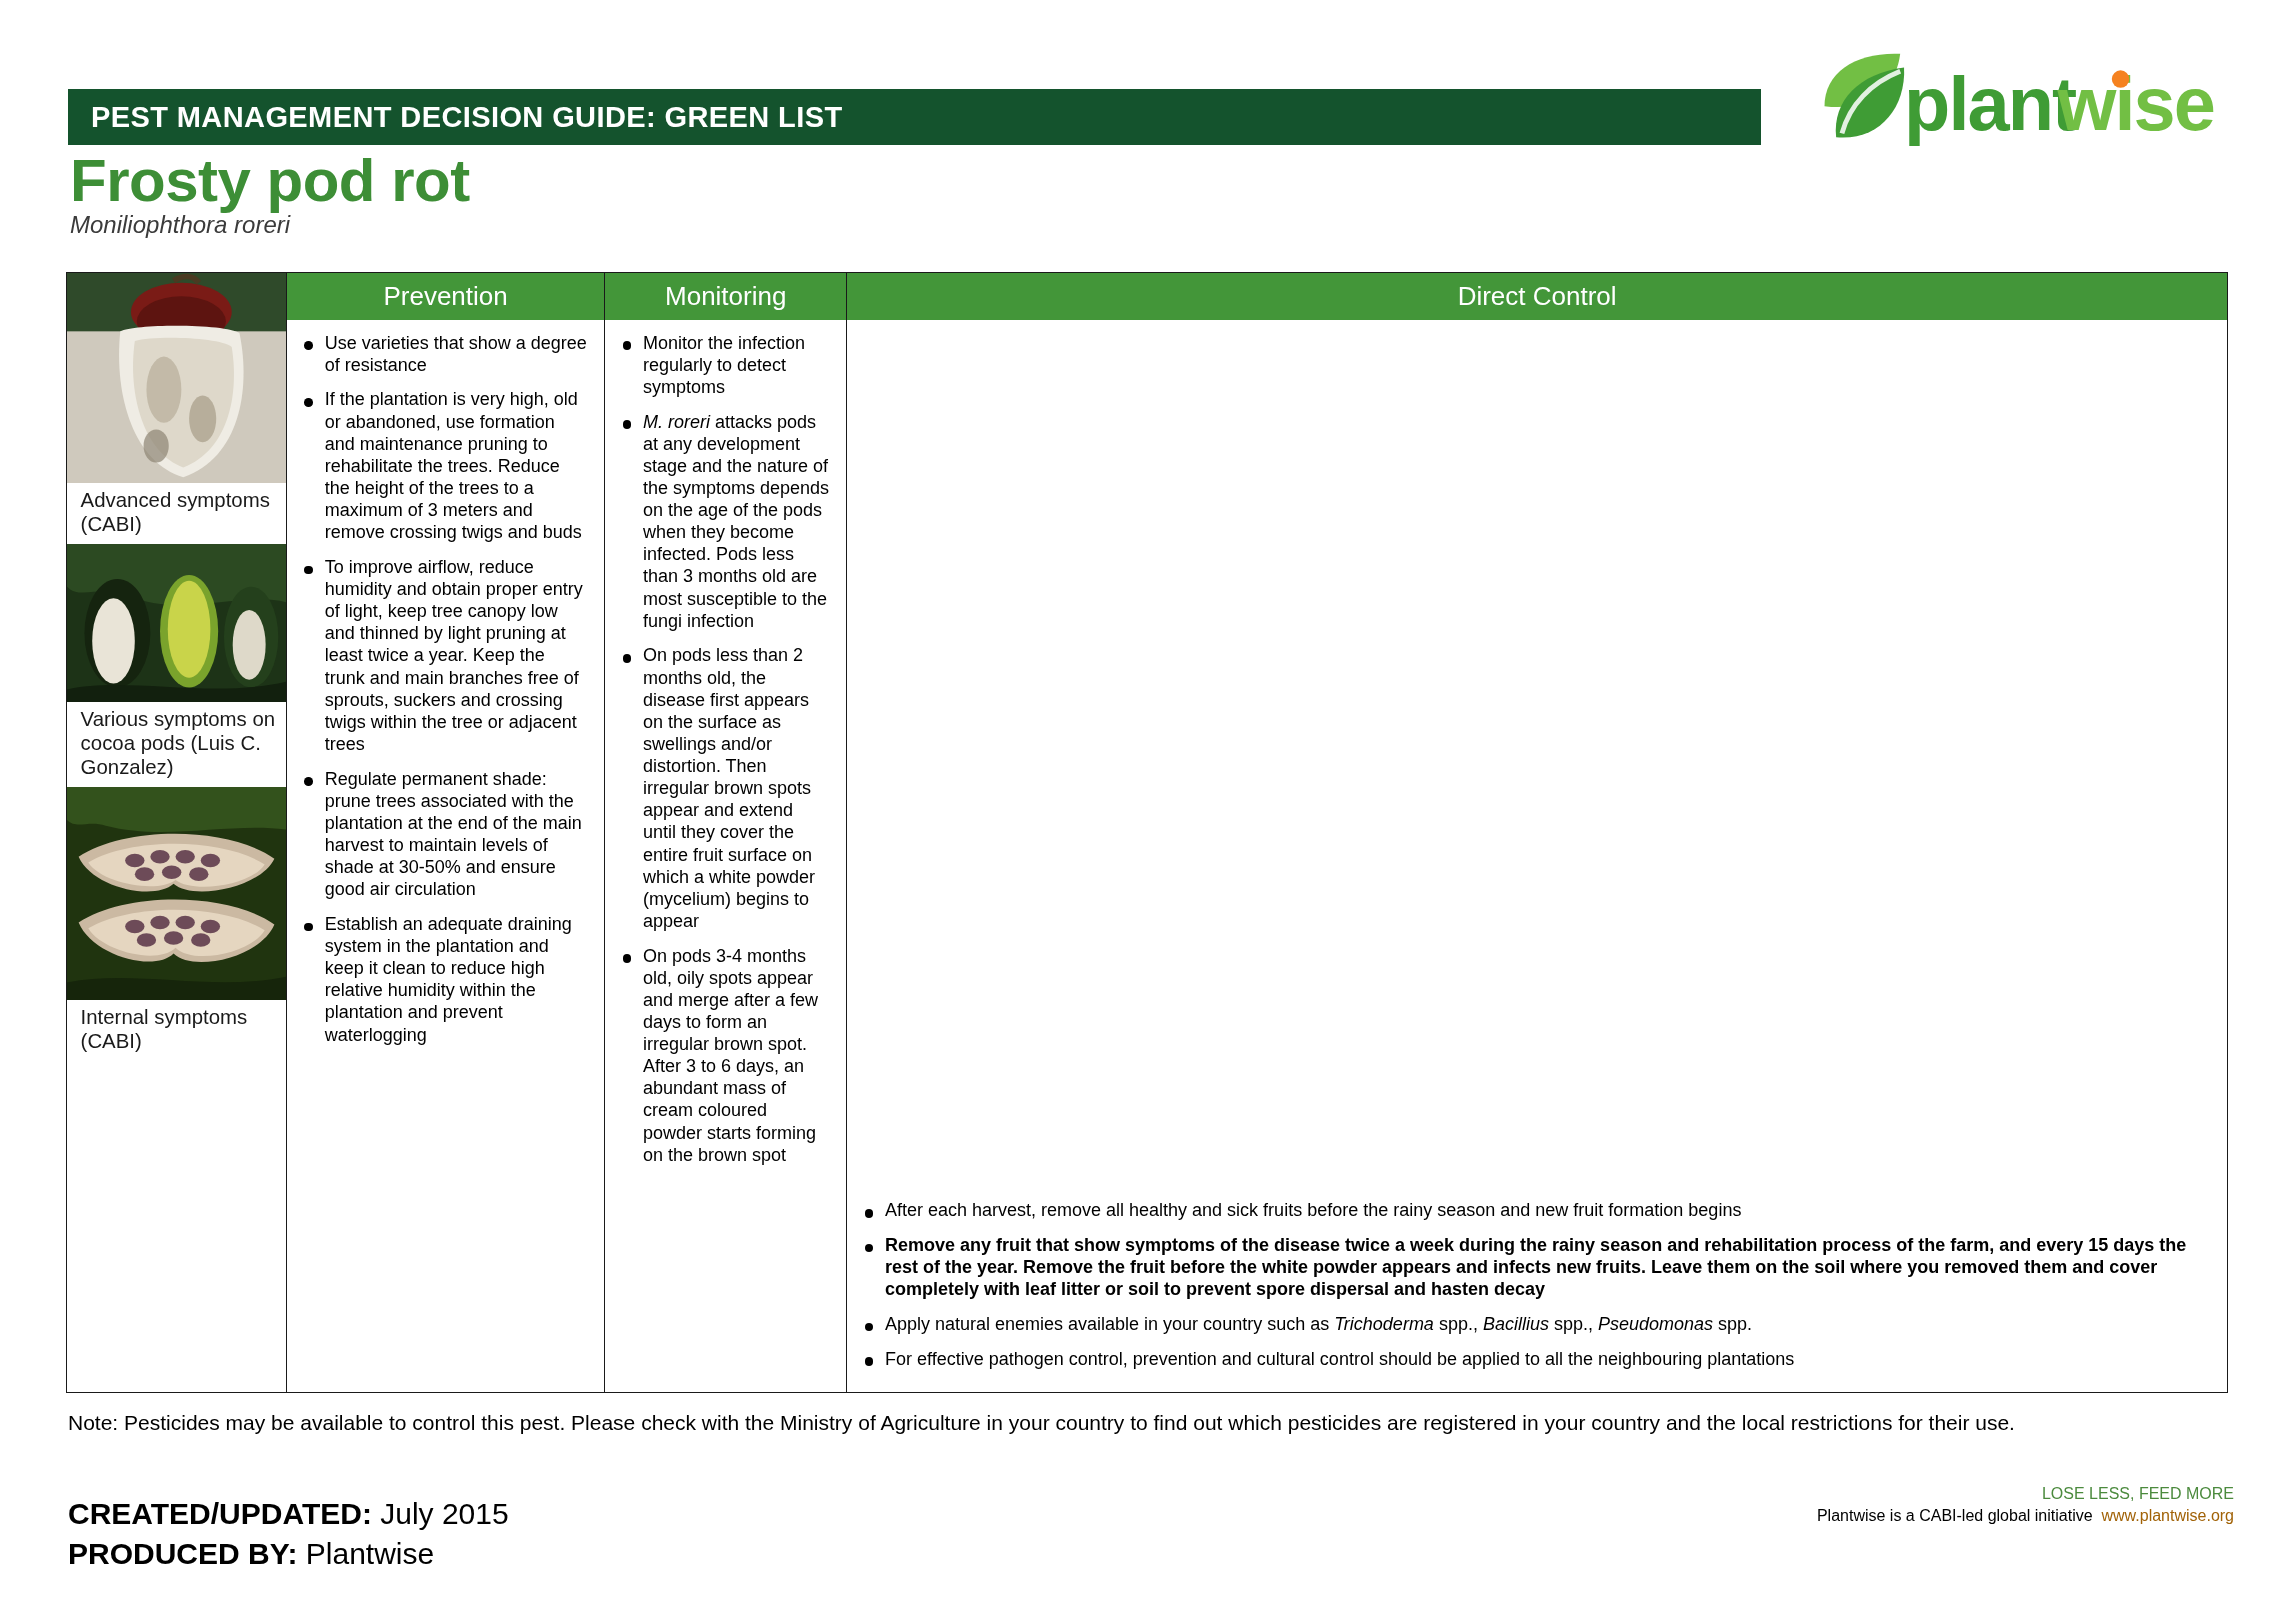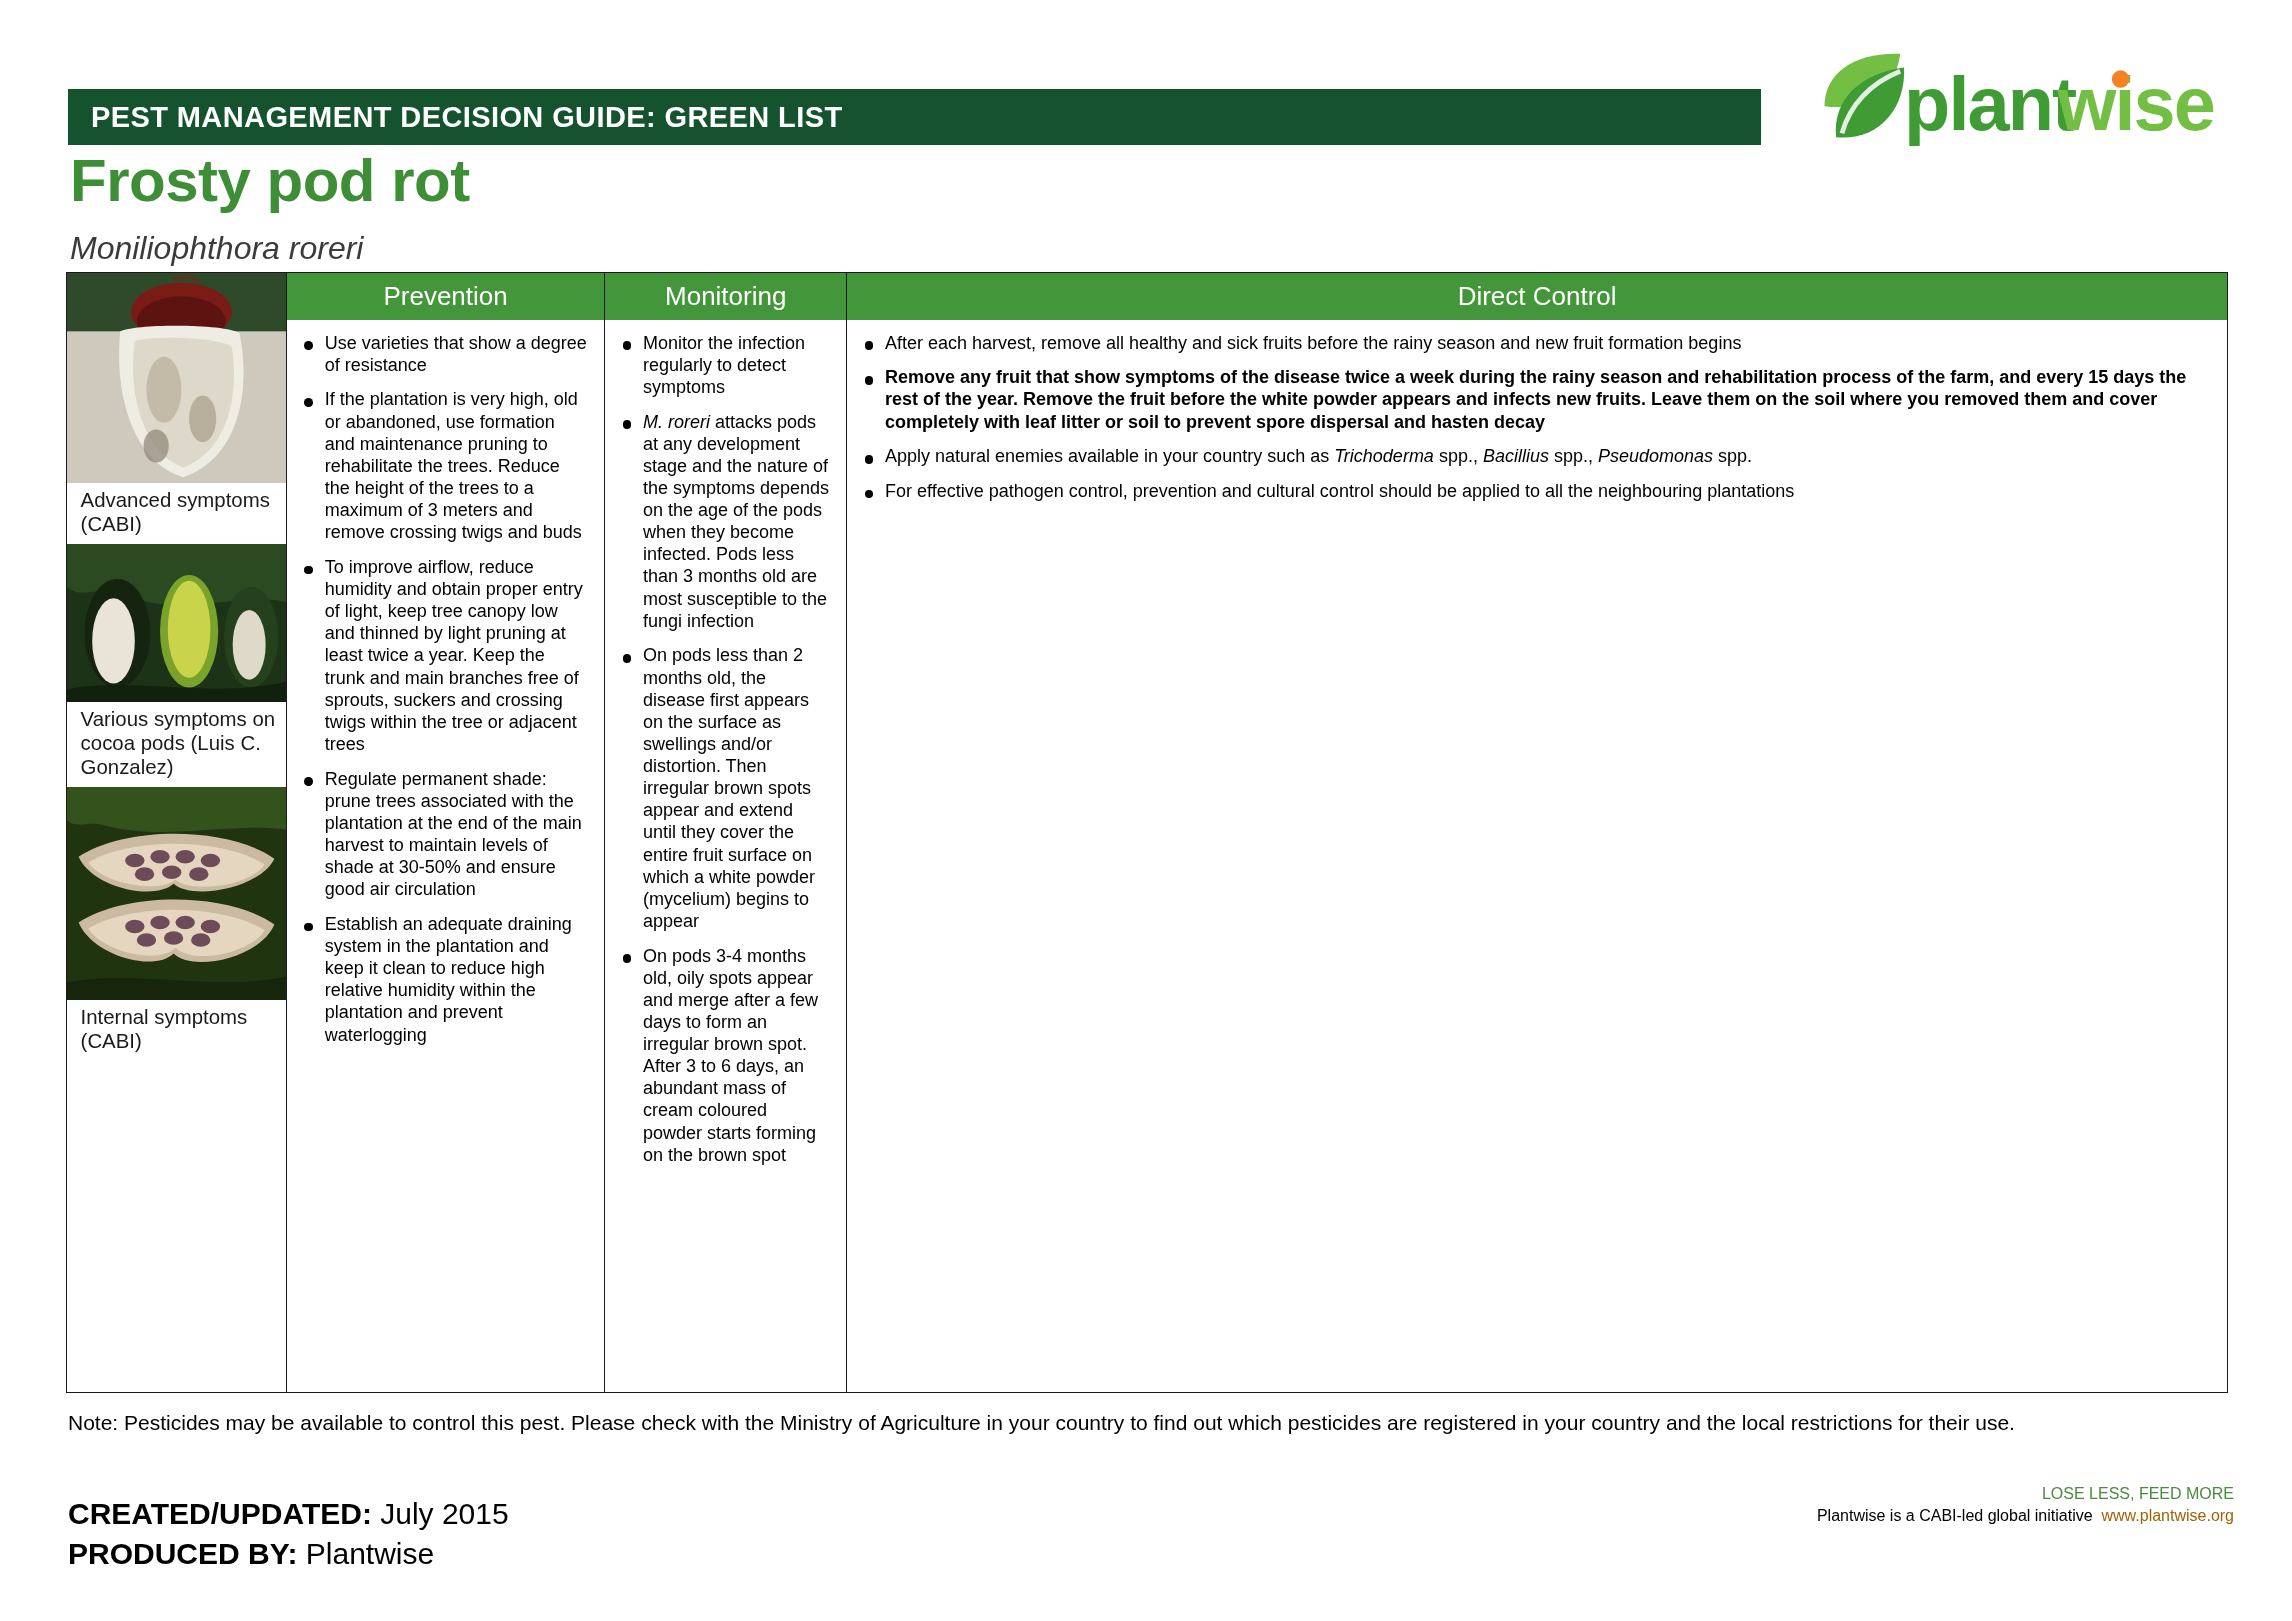--- a/index.html
+++ b/index.html
@@ -63,24 +63,24 @@
   }
   .doc-title {
     font-size: 60px;
     font-weight: bold;
     color: #3d8e36;
     line-height: 1.02;
     margin: 0;
     letter-spacing: -0.5px;
   }
   .doc-subtitle {
-    font-size: 32px;
+    font-size: 24px;
     font-style: italic;
     color: #3b3b3b;
-    margin-top: 19px;
+    margin-top: 0;
   }
 
   
   .table-wrap {
     position: absolute;
     left: 66px;
     top: 272px;
     width: 2162px;
     height: 1121px;
     border: 1.5px solid #1a1a1a;
@@ -92,21 +92,21 @@
     border-right: 1.5px solid #1a1a1a;
     box-sizing: border-box;
     padding: 0;
   }
   .col {
     box-sizing: border-box;
     border-right: 1.5px solid #1a1a1a;
     display: flex;
     flex-direction: column;
   }
-  .col:last-child { border-right: none; }
+  .col:last-child { border-right: none; justify-content: space-between; }
   .col-prevention { width: 759px; }
   .col-monitoring { width: 577px; }
   .col-direct     { flex: 1 1 auto; }
 
   .col-head {
     background: #439639;
     color: #fff;
     font-size: 26px;
     font-weight: normal;
     text-align: center;

